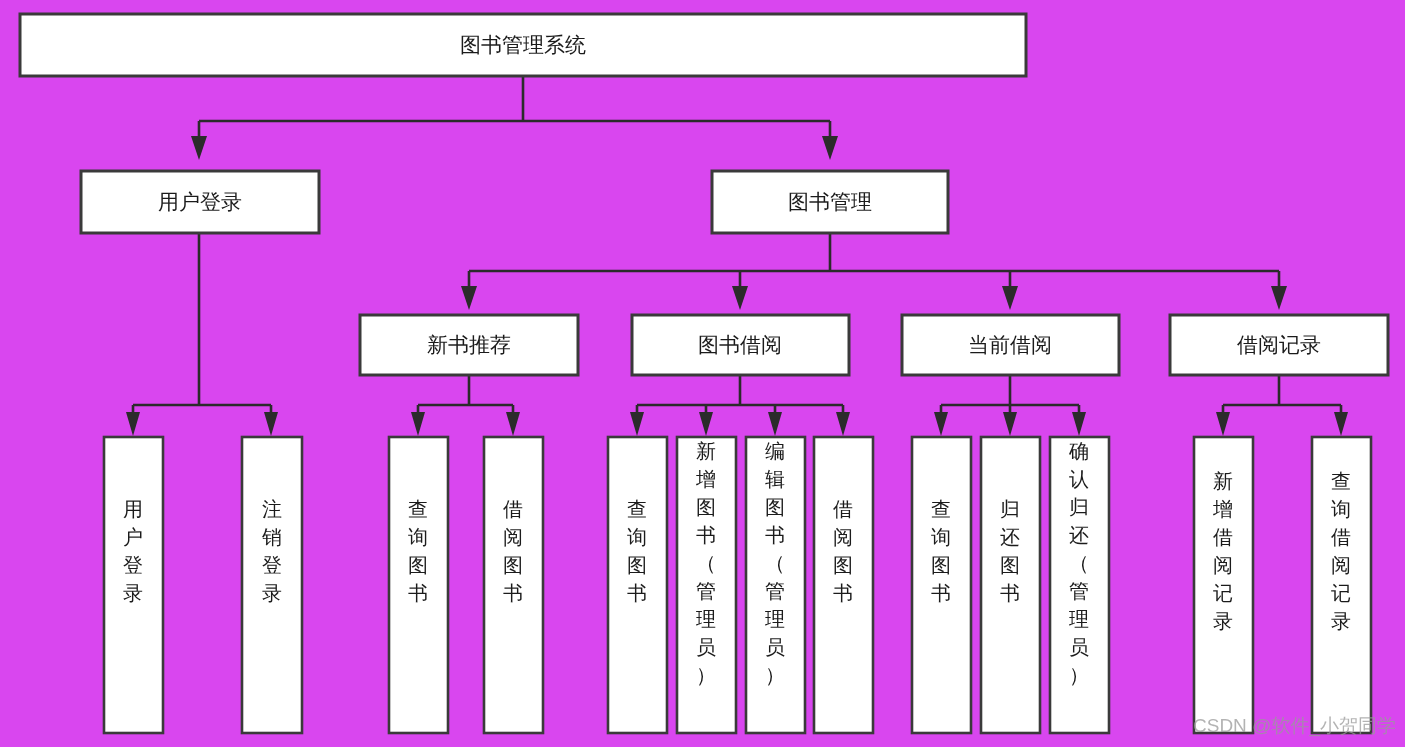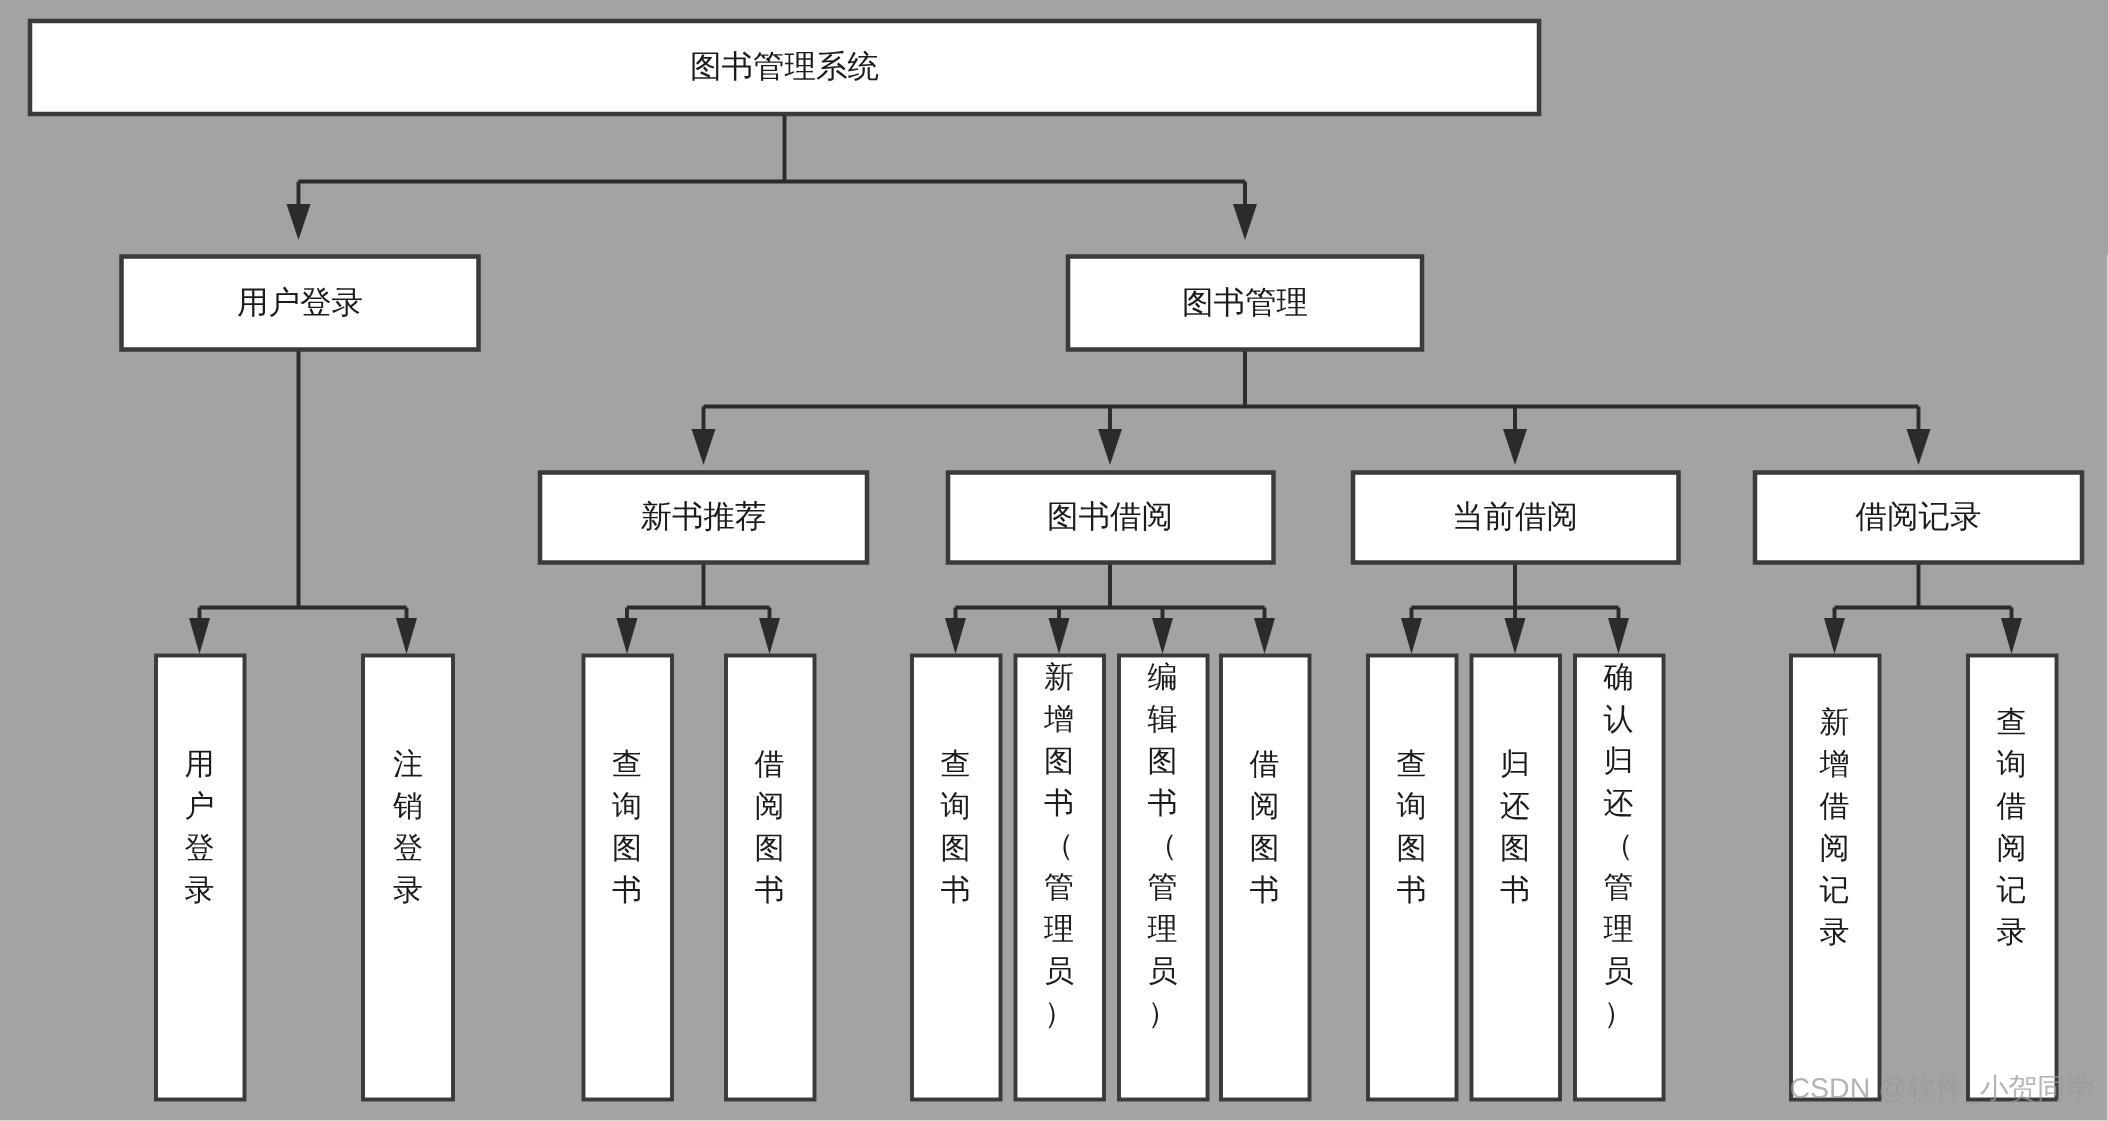--- a/index.html
+++ b/index.html
@@ -8,21 +8,21 @@
     padding: 0;
     background: #ffffff;
   }
   body {
     font-family: "Liberation Sans", "DejaVu Sans", sans-serif;
   }
   #diagram-root {
     position: relative;
     width: 1405px;
     height: 747px;
-    background: #a3a3a3;
+    background: #d946ef;
     overflow: hidden;
   }
   svg.diagram-canvas {
     position: absolute;
     top: 0;
     left: 0;
     width: 1405px;
     height: 747px;
     display: block;
   }

